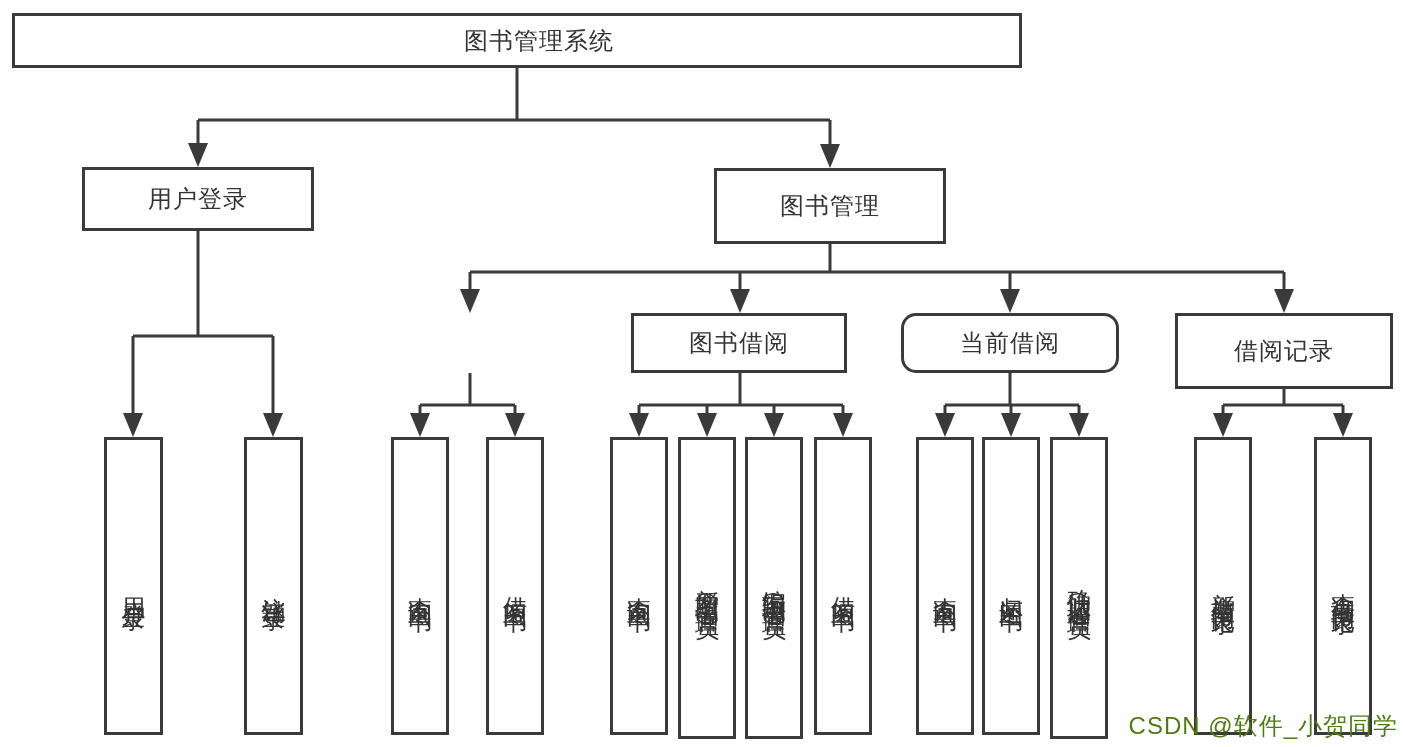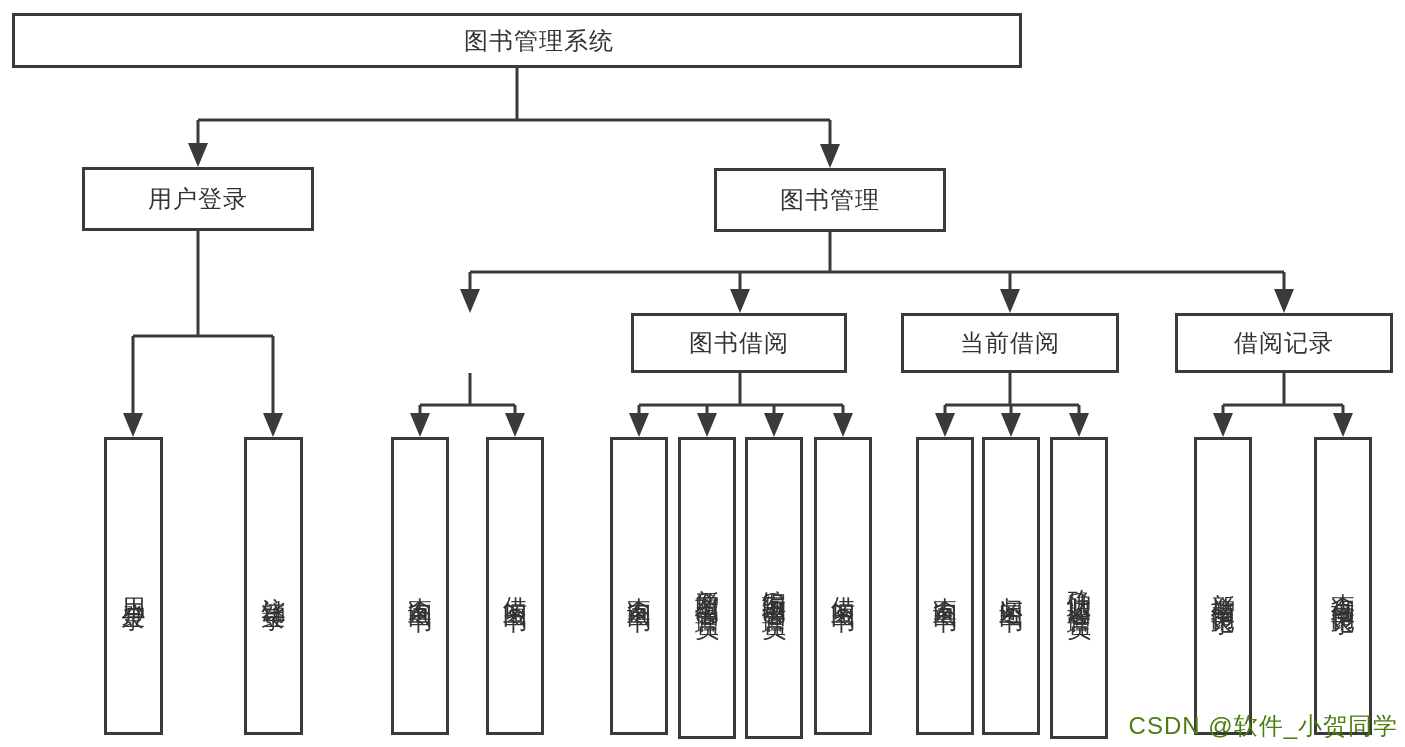--- a/index.html
+++ b/index.html
@@ -88,25 +88,25 @@
       <path d="M1001 413 H1021 L1011 437 Z"></path>
       <path d="M1069 413 H1089 L1079 437 Z"></path>
       <path d="M1213 413 H1233 L1223 437 Z"></path>
       <path d="M1333 413 H1353 L1343 437 Z"></path>
     </g>
   </svg>
 
   <div class="node" style="left:12px;top:13px;width:1010px;height:55px;padding-left:44px;">图书管理系统</div>
 
   <div class="node" style="left:82px;top:167px;width:232px;height:64px;">用户登录</div>
-  <div class="node" style="left:714px;top:168px;width:232px;height:64px;">图书管理</div>
+  <div class="node" style="left:714px;top:168px;width:232px;height:76px;">图书管理</div>
 
   <div class="node" style="left:631px;top:313px;width:216px;height:60px;">图书借阅</div>
-  <div class="node" style="left:901px;top:313px;width:218px;height:60px;">当前借阅</div>
-  <div class="node" style="left:1175px;top:313px;width:218px;height:60px;">借阅记录</div>
+  <div class="node" style="left:901px;top:313px;width:218px;height:60px;border-radius:15px;">当前借阅</div>
+  <div class="node" style="left:1175px;top:313px;width:218px;height:76px;">借阅记录</div>
 
   <div class="node" style="left:104px;top:437px;width:59px;height:298px;">
     <span class="vtext">用户登录</span>
   </div>
   <div class="node" style="left:244px;top:437px;width:59px;height:298px;">
     <span class="vtext">注销登录</span>
   </div>
 
   <div class="node" style="left:391px;top:437px;width:58px;height:298px;">
     <span class="vtext">查询图书</span>

